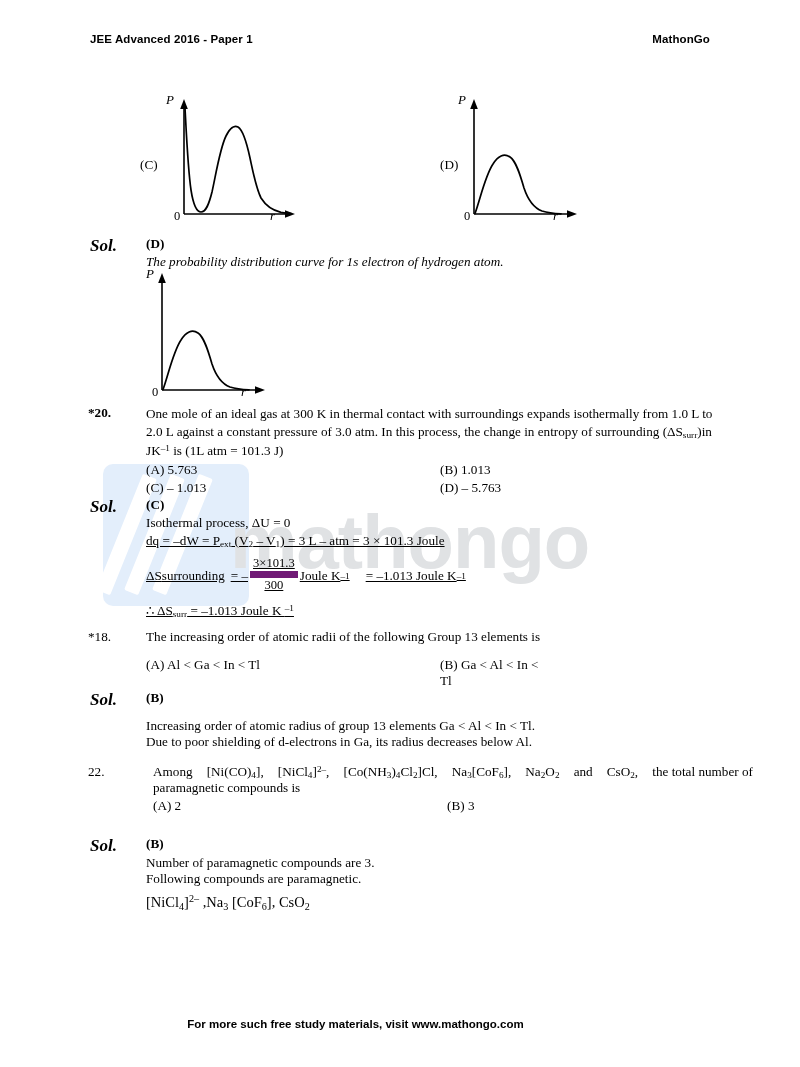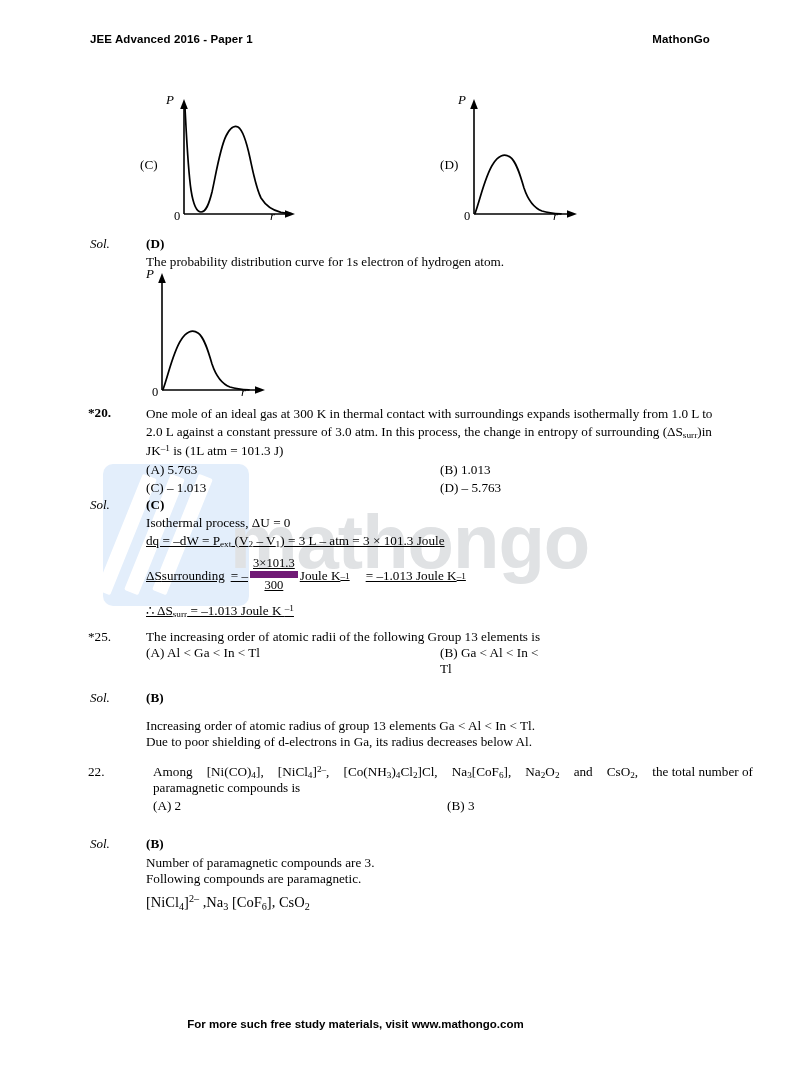--- a/index.html
+++ b/index.html
@@ -70,22 +70,22 @@
     white-space: nowrap;
   }
 
   
   .content { position: relative; z-index: 2; }
 
   .lbl-sol {
     position: absolute;
     left: 90px;
     font-style: italic;
-    font-weight: normal;
-    font-size: 13px;
+    font-weight: bold;
+    font-size: 17px;
   }
   .lbl-qnum {
     position: absolute;
     left: 88px;
     font-size: 13.2px;
   }
   .body-col { position: absolute; left: 146px; font-size: 13.2px; }
 
   .ans-bold { font-weight: bold; }
 
@@ -172,21 +172,21 @@
                  C 88,117 95,117.6 101,117.8" fill="none" stroke="#000" stroke-width="1.7" stroke-linecap="round"></path>
       </svg>
       <div style="position:absolute; left:-2px; top:-4px; font-style:italic; font-size:13px;">P</div>
       <div style="position:absolute; left:4px; top:113px; font-size:12.5px;">0</div>
       <div style="position:absolute; left:93px; top:112px; font-style:italic; font-size:13px;">r</div>
     </div>
 
     <div class="lbl-sol" style="top:236px;">Sol.</div>
     <div class="body-col" style="top:236px;">
       <div class="ans-bold">(D)</div>
-      <div style="margin-top:2px;">The probability distribution curve for 1s electron of hydrogen atom.</div>
+      <div style="margin-top:2px;font-style:italic;">The probability distribution curve for 1s electron of hydrogen atom.</div>
     </div>
 
     <div class="graph" style="left:148px; top:272px;">
       <svg width="140" height="125" viewBox="0 0 140 125">
         <line x1="14" y1="118" x2="14" y2="8" stroke="#000" stroke-width="1.6"></line>
         <polygon points="14,1 10.2,11 17.8,11" fill="#000"></polygon>
         <line x1="14" y1="118" x2="110" y2="118" stroke="#000" stroke-width="1.6"></line>
         <polygon points="117,118 107,114.2 107,121.8" fill="#000"></polygon>
         <path d="M 15,117.5 C 20,104 25,80 33,68 C 38,60 44,57 50,61
                  C 56,65 60,78 64,92 C 68,104 74,112 82,115
@@ -234,24 +234,24 @@
         <span>Joule K</span>
           <sup>–1</sup>
         <span style="margin-left:16px;">= –1.013 Joule K</span>
           <sup>–1</sup>
       </div>
       <div class="eqline" style="margin-top:9px;">
         <span>∴  ΔS</span><sub>surr</sub><span> = –1.013 Joule K </span><sup>–1</sup>
       </div>
     </div>
 
-    <div class="lbl-qnum" style="top:629px;">*25.</div>
+    <div class="lbl-qnum" style="top:629px;">*18.</div>
     <div class="body-col" style="top:629px;">
       <div>The increasing order of atomic radii of the following Group 13 elements is</div>
-      <div class="opt-row" style="margin-top:0;">
+      <div class="opt-row" style="margin-top:12px;">
         <span class="opt-a"><span>(A)</span> <span>Al &lt; Ga &lt; In &lt; Tl</span></span>
         <span class="opt-b"><span>(B)</span> <span>Ga &lt; Al &lt; In &lt; Tl</span></span>
       </div>
     </div>
 
     <div class="lbl-sol" style="top:690px;">Sol.</div>
     <div class="body-col" style="top:690px;">
       <div class="ans-bold">(B)</div>
       <div style="margin-top:12px;">Increasing order of atomic radius of group 13 elements Ga &lt; Al &lt; In &lt; Tl.</div>
       <div>Due to poor shielding of d-electrons in Ga, its radius decreases below Al.</div>

